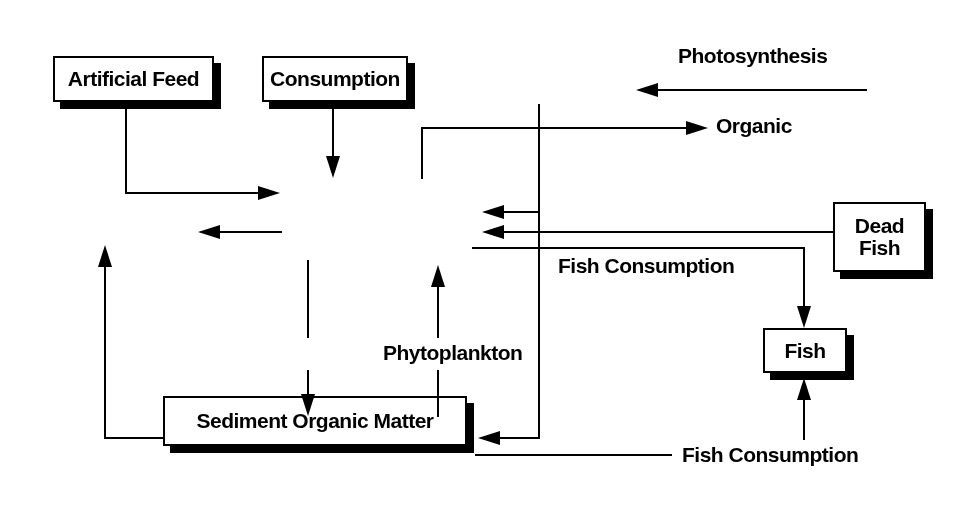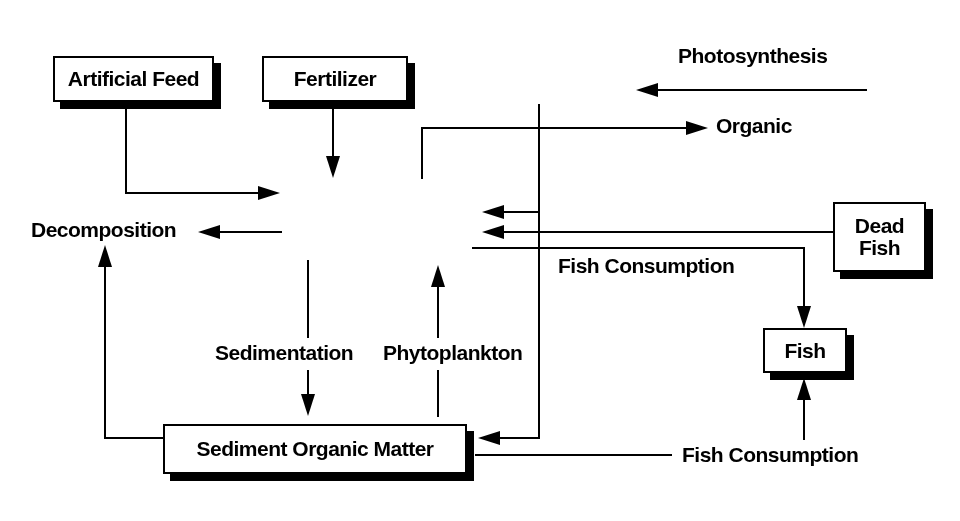--- a/index.html
+++ b/index.html
@@ -29,40 +29,38 @@
   .ar-d{border-left:7px solid transparent;border-right:7px solid transparent;border-top:22px solid var(--ink);}
   .ar-u{border-left:7px solid transparent;border-right:7px solid transparent;border-bottom:22px solid var(--ink);}
 </style>
 </head>
 <body>
 
 <div class="canvas">
 
   <div class="node" style="left:53px;top:56px;width:161px;height:46px">Artificial Feed</div>
 
-  <div class="node" style="left:262px;top:56px;width:146px;height:46px">Fertilizer</div>
+  <div class="node" style="left:262px;top:56px;width:146px;height:46px">Consumption</div>
 
 
 
   <div class="node" style="left:833px;top:202px;width:93px;height:70px">Dead
 Fish</div>
 
   <div class="node" style="left:763px;top:328px;width:84px;height:45px">Fish</div>
 
-  <div class="node" style="left:163px;top:424px;width:304px;height:50px">Sediment Organic Matter</div>
+  <div class="node" style="left:163px;top:396px;width:304px;height:50px">Sediment Organic Matter</div>
 
   <div class="flow-label" style="left:678px;top:44px">Photosynthesis</div>
 
   <div class="flow-label" style="left:716px;top:114px">Organic</div>
 
-  <div class="flow-label" style="left:31px;top:218px">Decomposition</div>
 
   <div class="flow-label" style="left:558px;top:254px">Fish Consumption</div>
 
-  <div class="flow-label" style="left:215px;top:341px">Sedimentation</div>
 
   <div class="flow-label" style="left:383px;top:341px">Phytoplankton</div>
 
   <div class="flow-label" style="left:682px;top:443px">Fish Consumption</div>
 
   <div class="vl" style="left:125px;top:101px;height:92px"></div>
   <div class="hl" style="left:125px;top:192px;width:134px"></div>
   <div class="ar ar-r" style="left:258px;top:186px"></div>
 
   <div class="vl" style="left:332px;top:101px;height:56px"></div>

